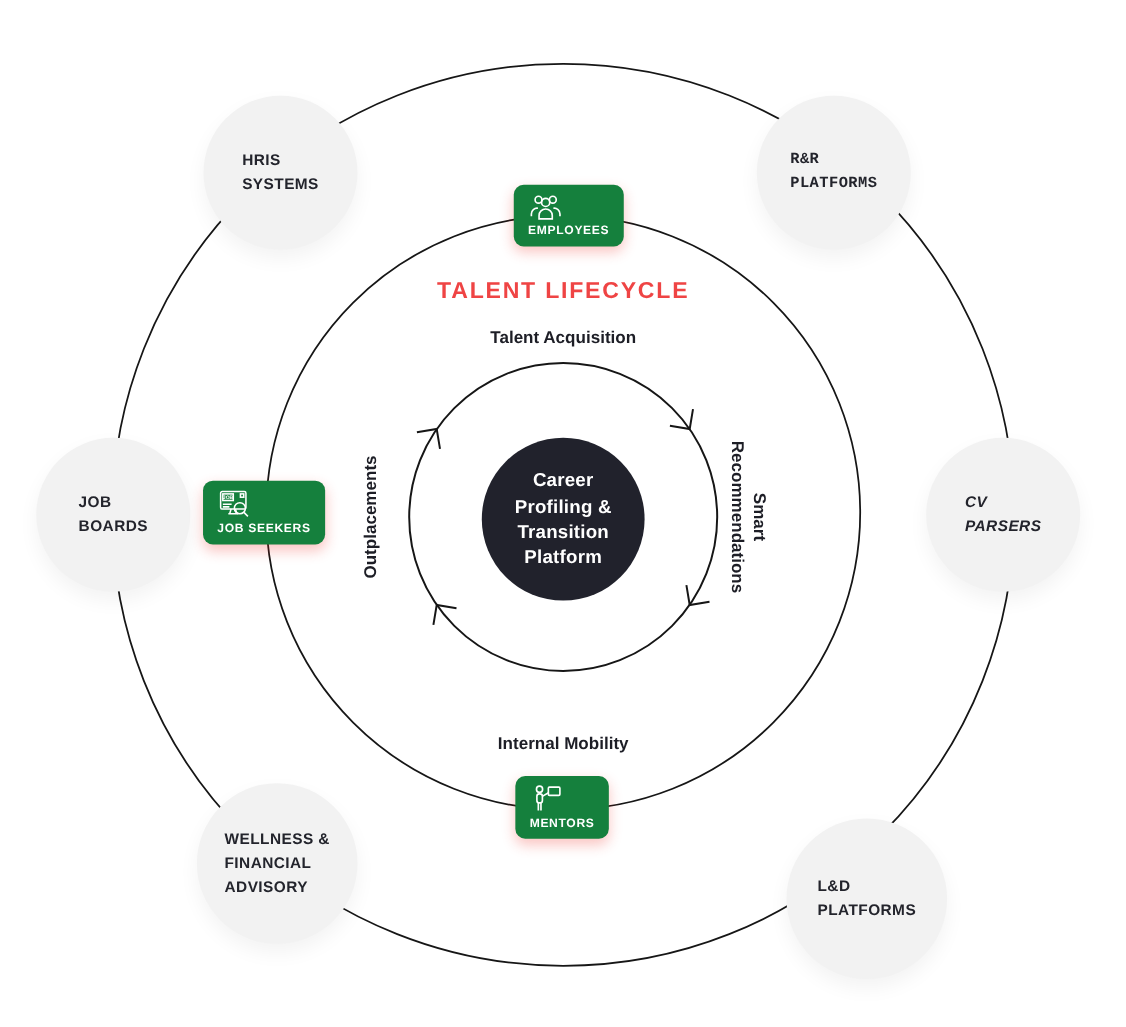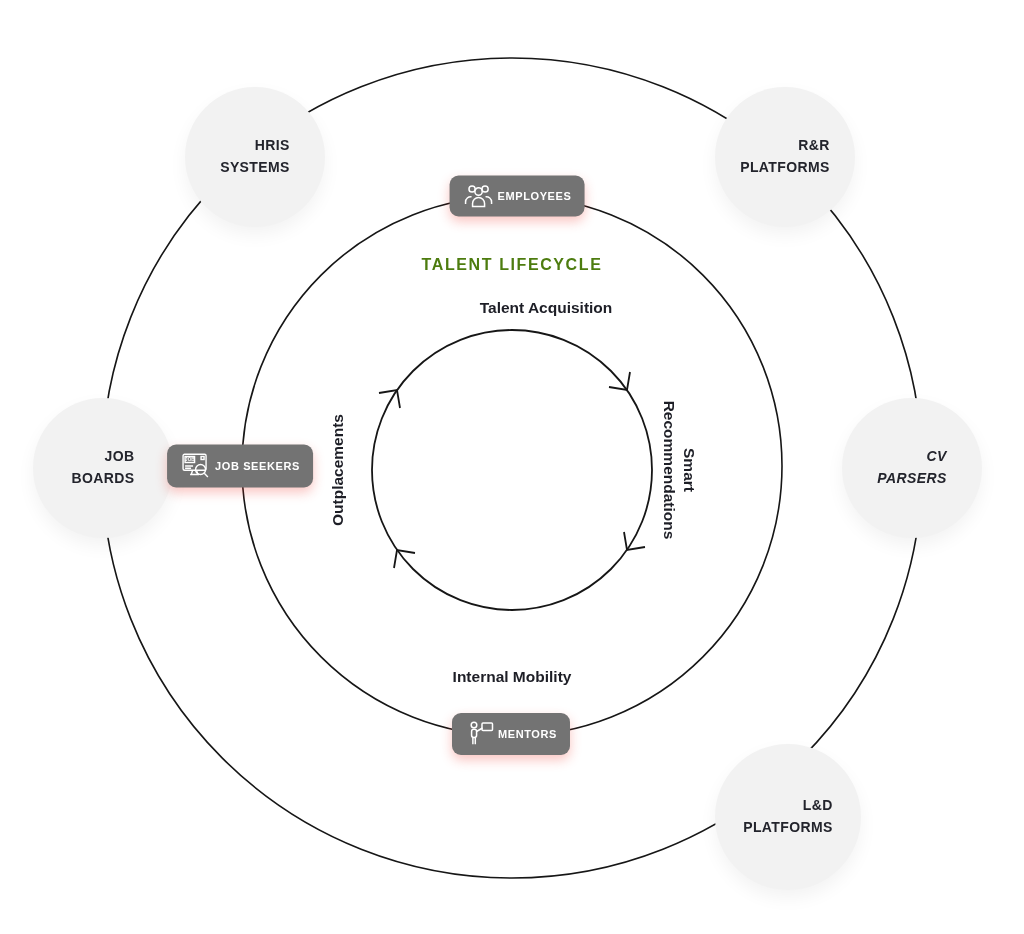--- a/index.html
+++ b/index.html
@@ -4,50 +4,50 @@
 <style>
   html,body{margin:0;padding:0;background:#ffffff;}
   #stage{
     position:relative;width:1024px;height:934px;background:#ffffff;overflow:hidden;
     font-family:"Liberation Sans", sans-serif;color:#23242C;
   }
   #rings{position:absolute;left:0;top:0;}
   .node{
     position:absolute;width:140px;height:140px;border-radius:50%;
     background:#F2F2F2;box-shadow:0 8px 18px rgba(0,0,0,0.05);
-    display:flex;align-items:center;justify-content:center;text-align:right;
+    display:flex;align-items:center;justify-content:center;text-align:left;
     font-weight:700;font-size:14px;letter-spacing:0.4px;line-height:1.55;
     white-space:pre-line;color:#23242C;
   }
   .node.lg{width:146px;height:146px;}
   .badge{
     position:absolute;transform:translate(-50%,-50%);
-    background:#737373;border-radius:9px;padding:7px 13px 8px;
-    display:flex;flex-direction:row;align-items:center;gap:3px;
+    background:#15803d;border-radius:9px;padding:7px 13px 8px;
+    display:flex;flex-direction:column;gap:3px;
     box-shadow:0 5px 12px rgba(238,45,36,0.28);
   }
   .badge .blabel{
     color:#ffffff;font-weight:700;font-size:11px;letter-spacing:0.6px;white-space:nowrap;
   }
   .badge svg{display:block;}
   .hub{
     position:absolute;left:438px;top:398px;width:148px;height:148px;border-radius:50%;
     background:#21222C;display:flex;align-items:center;justify-content:center;
     text-align:center;color:#ffffff;font-weight:700;font-size:17px;line-height:1.38;
     letter-spacing:0.2px;white-space:pre-line;
   }
   .title{
     position:absolute;left:512px;top:265px;transform:translate(-50%,-50%);
-    color:#4d7c0f;font-weight:800;font-size:16px;letter-spacing:1.6px;white-space:nowrap;
+    color:#ef4444;font-weight:800;font-size:21px;letter-spacing:1.6px;white-space:nowrap;
   }
   .cycle-label{
     position:absolute;font-weight:700;font-size:15.5px;color:#1d1e26;
     white-space:pre-line;text-align:center;line-height:1.3;
   }
-  .cl-top{left:512px;top:308px;transform:translate(-50%,-50%);margin-left:34px;}
+  .cl-top{left:512px;top:308px;transform:translate(-50%,-50%);}
   .cl-bottom{left:512px;top:641px;transform:translate(-50%,-50%);margin-top:36px;}
   .cl-right{left:679px;top:470px;transform:translate(-50%,-50%) rotate(90deg);}
   .cl-left{left:338px;top:470px;transform:translate(-50%,-50%) rotate(-90deg);white-space:nowrap;}
 </style>
 </head>
 <body>
 
 <div id="stage">
 
   <svg id="rings" width="1024" height="934" viewBox="0 0 1024 934">
@@ -55,26 +55,29 @@
     <circle cx="512" cy="466" r="270" fill="none" stroke="#161616" stroke-width="1.6"></circle>
     <circle cx="512" cy="470" r="140" fill="none" stroke="#161616" stroke-width="1.8"></circle>
     <polyline points="630,372 627,390 609,387" fill="none" stroke="#161616" stroke-width="1.8"></polyline>
     <polyline points="645,547 627,550 624,532" fill="none" stroke="#161616" stroke-width="1.8"></polyline>
     <polyline points="394,568 397,550 415,553" fill="none" stroke="#161616" stroke-width="1.8"></polyline>
     <polyline points="379,393 397,390 400,408" fill="none" stroke="#161616" stroke-width="1.8"></polyline>
   </svg>
 
   <div class="node" style="left:185px;top:87px;"><span>HRIS
 SYSTEMS</span></div>
-  <div class="node" style="left:715px;top:87px;"><span>R&amp;R
+  <div class="node" style="left:688px;top:87px;font-family:Liberation Mono, monospace;"><span>R&amp;R
 PLATFORMS</span></div>
   <div class="node" style="left:33px;top:398px;"><span>JOB
 BOARDS</span></div>
   <div class="node" style="left:842px;top:398px;font-style:italic;"><span>CV
 PARSERS</span></div>
+  <div class="node lg" style="left:179px;top:712px;"><span>WELLNESS &amp;
+FINANCIAL
+ADVISORY</span></div>
   <div class="node lg" style="left:715px;top:744px;"><span>L&amp;D
 PLATFORMS</span></div>
 
   <div class="badge" style="left:517px;top:196px;">
     <span>
       <svg width="32" height="26" viewBox="0 0 32 26" fill="none" stroke="#ffffff" stroke-width="1.5">
         <circle cx="9.5" cy="6.5" r="3.1"></circle>
         <circle cx="22.5" cy="6.5" r="3.1"></circle>
         <path d="M3,21.5 v-2 a5.2,5.2 0 0 1 6,-5.2"></path>
         <path d="M29,21.5 v-2 a5.2,5.2 0 0 0 -6,-5.2"></path>
@@ -108,20 +111,26 @@
         <circle cx="9" cy="5" r="2.8"></circle>
         <rect x="6.6" y="9.2" width="5" height="8.2" rx="2.2"></rect>
         <path d="M7.9,17.5 v6.8 M10.3,17.5 v6.8"></path>
         <path d="M11.5,11.5 L17.5,8"></path>
         <rect x="17" y="3" width="10.5" height="7.5" rx="1"></rect>
       </svg>
     </span>
     <span class="blabel">MENTORS</span>
   </div>
 
+  <div class="hub">
+    <span>Career
+Profiling &amp;
+Transition
+Platform</span>
+  </div>
 
   <div class="title">TALENT LIFECYCLE</div>
   <div class="cycle-label cl-top">Talent Acquisition</div>
   <div class="cycle-label cl-right">Smart
 Recommendations</div>
   <div class="cycle-label cl-bottom">Internal Mobility</div>
   <div class="cycle-label cl-left">Outplacements</div>
 
 </div>
 

